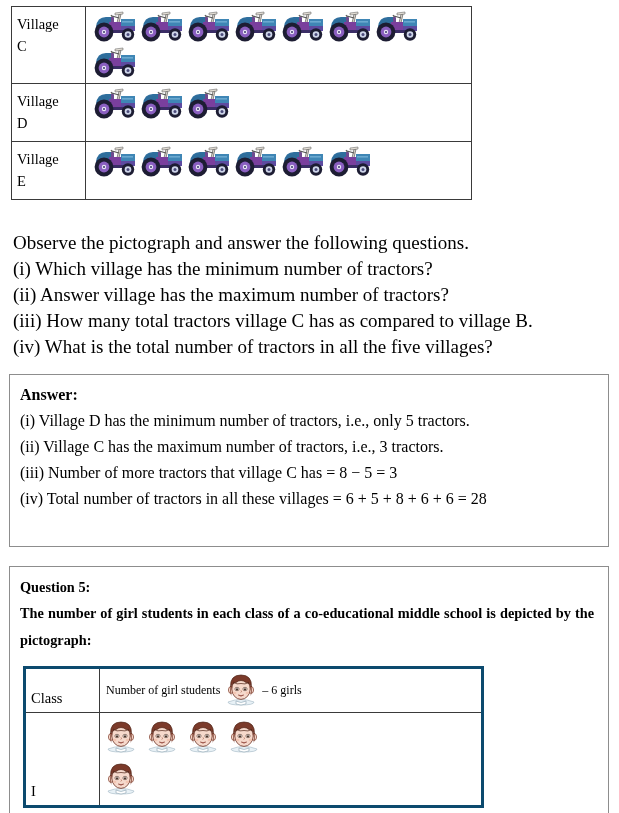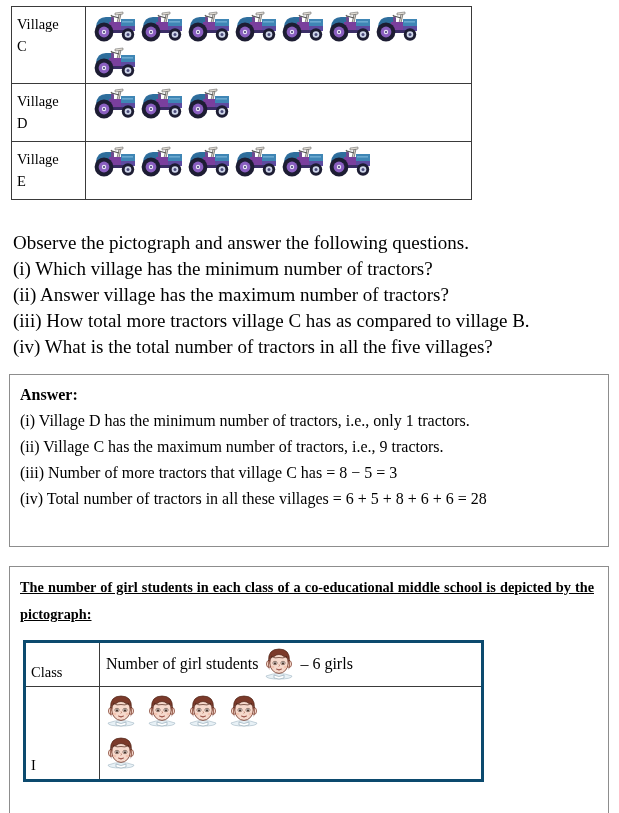--- a/index.html
+++ b/index.html
@@ -110,21 +110,20 @@
     line-height: 26px;
     padding-left: 2px;
   }
   .q5-head .q5-sent {
     text-align: justify;
     text-align-last: left;
     line-height: 27px;
     padding-left: 2px;
     padding-right: 14px;
     margin-bottom: 12px;
-    text-decoration: underline;
   }
 
   
   .class-table {
     margin: 7px 0 0 5px;
     width: 461px;
     border-collapse: collapse;
     table-layout: fixed;
     border: 3px solid #0c4a6e;
   }
@@ -134,21 +133,21 @@
     padding: 0;
     font-weight: normal;
   }
   .ct-label {
     width: 68px;
     font-size: 14.5px;
     padding: 0 0 5px 5px !important;
   }
   .ct-head-cell {
     padding: 4px 0 5px 6px !important;
-    font-size: 16px;
+    font-size: 12px;
     vertical-align: bottom;
   }
   .ct-body-cell {
     padding: 6px 0 6px 6px !important;
     vertical-align: top;
   }
   .legend-row {
     display: flex;
     align-items: center;
     gap: 0px;
@@ -676,37 +675,38 @@
   </svg></span></div>
       </td>
     </tr>
   </tbody>
 </table>
 
 <div class="qblock" id="questions-area">
   <div class="qline">Observe the pictograph and answer the following questions.</div>
   <div class="qline">(i) Which village has the minimum number of tractors?</div>
   <div class="qline">(ii) Answer village has the maximum number of tractors?</div>
-  <div class="qline">(iii) How total more tractors village C has as compared to village B.</div>
+  <div class="qline">(iii) How many total tractors village C has as compared to village B.</div>
   <div class="qline">(iv) What is the total number of tractors in all the five villages?</div>
 </div>
 
 <div class="boxed" id="answer-box">
   <div class="box-inner">
     <div class="qline bold">Answer:</div>
-    <div class="qline">(i) Village D has the minimum number of tractors, i.e., only 1 tractors.</div>
-    <div class="qline">(ii) Village C has the maximum number of tractors, i.e., 9 tractors.</div>
+    <div class="qline">(i) Village D has the minimum number of tractors, i.e., only 5 tractors.</div>
+    <div class="qline">(ii) Village C has the maximum number of tractors, i.e., 3 tractors.</div>
     <div class="qline">(iii) Number of more tractors that village C has = 8 − 5 = 3</div>
     <div class="qline">(iv) Total number of tractors in all these villages = 6 + 5 + 8 + 6 + 6 = 28</div>
   </div>
 </div>
 
 <div class="boxed" id="q5-box">
   <div class="box-inner">
     <div class="q5-head">
+      <div class="q5-title">Question 5:</div>
       <div class="q5-sent">The number of girl students in each class of a co-educational middle school is depicted by the pictograph:</div>
     </div>
 
     <table class="class-table">
       <tbody>
         <tr>
           <td class="ct-label">Class</td>
           <td class="ct-head-cell">
             <div class="legend-row">
               <span class="legend-text">Number of girl students</span>

